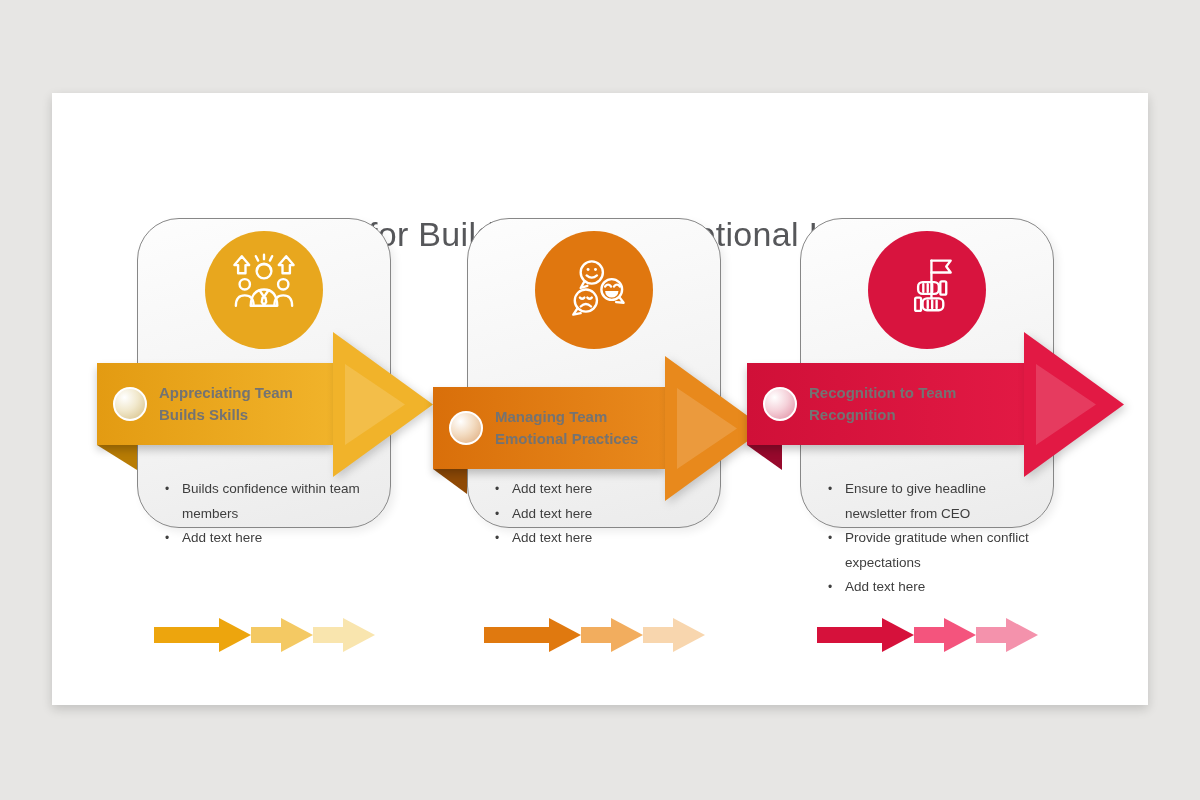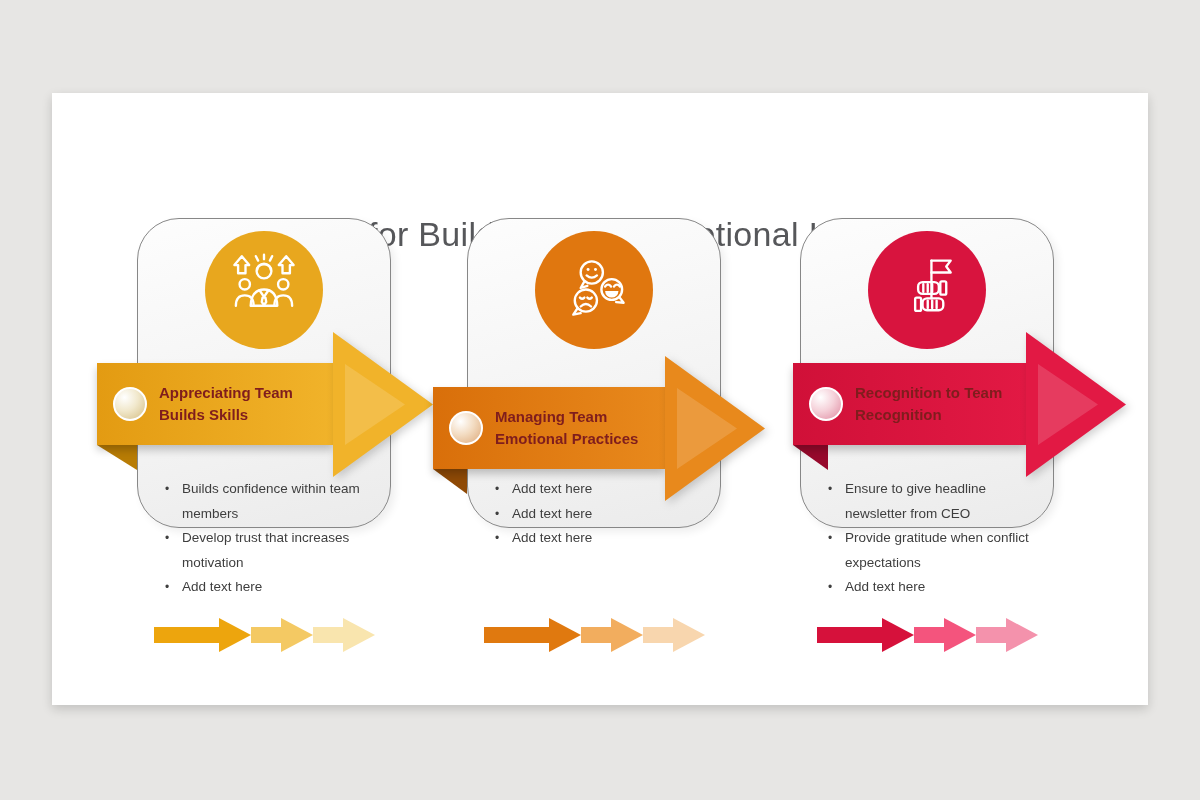--- a/index.html
+++ b/index.html
@@ -45,21 +45,21 @@
   .banner .fold{position:absolute;top:82px;left:0;height:25px;
                 clip-path:polygon(0 0,100% 0,100% 100%);}
   .banner1 .fold{width:40px;background:#b87c05}
   .banner2 .fold{width:34px;background:#8f4a06}
   .banner3 .fold{width:35px;background:#97092c}
   .banner .sphere{position:absolute;left:16px;top:24px;width:34px;height:34px;
                   border-radius:50%;border:2px solid #fff;box-sizing:border-box;}
   .banner1 .sphere{background:radial-gradient(circle at 32% 28%,#ffffff 0%,#f1e8cc 45%,#d4bd82 100%)}
   .banner2 .sphere{background:radial-gradient(circle at 32% 28%,#ffffff 0%,#f3dcc2 45%,#dda877 100%)}
   .banner3 .sphere{background:radial-gradient(circle at 32% 28%,#ffffff 0%,#f5d2da 45%,#df8aa0 100%)}
-  .banner .btext{position:absolute;left:62px;top:19px;color:#7f1d1d;font-weight:bold;
+  .banner .btext{position:absolute;left:62px;top:19px;color:#737373;font-weight:bold;
                  font-size:15px;line-height:21.5px;white-space:nowrap;}
   .banner .head{position:absolute;left:100%;top:-31.5px;
                 filter:drop-shadow(3px 3px 4px rgba(0,0,0,0.18));}
   .banner1 .hd{fill:#f1b32a}.banner2 .hd{fill:#e8891c}.banner3 .hd{fill:#e21944}
   .hl{fill:rgba(255,255,255,0.15)}
 
   .ic{stroke:#fff;stroke-width:3.2;fill:none;stroke-linecap:round;stroke-linejoin:round;}
   .icf{fill:#fff;stroke:none;}
 </style>
 </head>
@@ -87,21 +87,20 @@
             <circle cx="76" cy="45" r="7"></circle>
             <path d="M64,74 q0,-14 12,-14 q12,0 12,14"></path>
             <path d="M15,30 v-11 h-5 L20,7 l10,12 h-5 v11 z"></path>
             <path d="M75,30 v-11 h-5 L80,7 l10,12 h-5 v11 z"></path>
           </g>
         </svg>
       </span>
     </div>
     <ul class="bullets">
       <li>Builds confidence within team members</li>
-      <li>Develop trust that increases motivation</li>
       <li>Add text here</li>
     </ul>
     <svg class="mini-arrows" width="221" height="38" viewBox="0 0 221 38">
       <rect class="ma1" x="0" y="11" width="65" height="16"></rect>
         <polygon class="ma1" points="65,2 97,19 65,36"></polygon>
       <rect class="ma2" x="97" y="11" width="30" height="16"></rect>
         <polygon class="ma2" points="127,2 159,19 127,36"></polygon>
       <rect class="ma3" x="159" y="11" width="30" height="16"></rect>
         <polygon class="ma3" points="189,2 221,19 189,36"></polygon>
     </svg>
@@ -197,21 +196,21 @@
       <polygon class="hd" points="0,0 100,72.5 0,145"></polygon>
       <polygon class="hl" points="12,32 72,72.5 12,113"></polygon>
     </svg>
     <div class="sphere"></div>
     <div class="btext">
       <div>Managing Team</div>
       <div>Emotional Practices</div>
     </div>
   </div>
 
-  <div class="banner banner3" style="left:793px;width:233px;">
+  <div class="banner banner3" style="left:747px;width:233px;padding-left:44px;">
     <div class="fold"></div>
     <div class="shaft"></div>
     <svg class="head" width="100" height="145" viewBox="0 0 100 145">
       <polygon class="hd" points="0,0 100,72.5 0,145"></polygon>
       <polygon class="hl" points="12,32 72,72.5 12,113"></polygon>
     </svg>
     <div class="sphere"></div>
     <div class="btext">
       <div>Recognition to Team</div>
       <div>Recognition</div>

